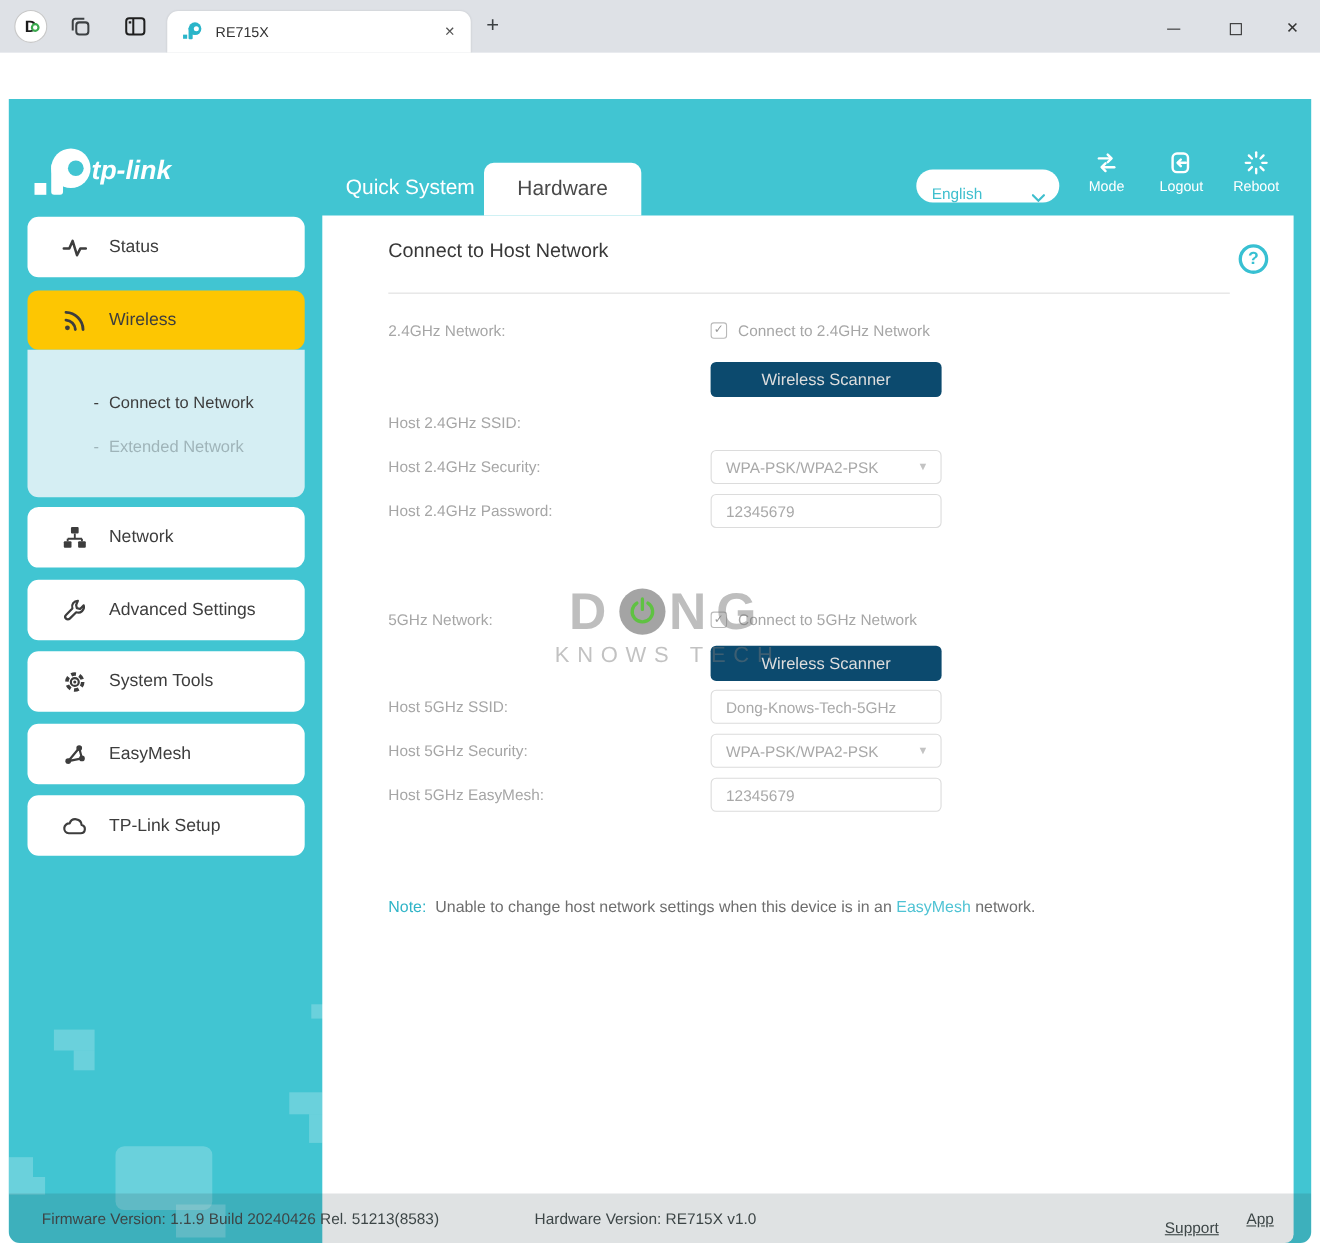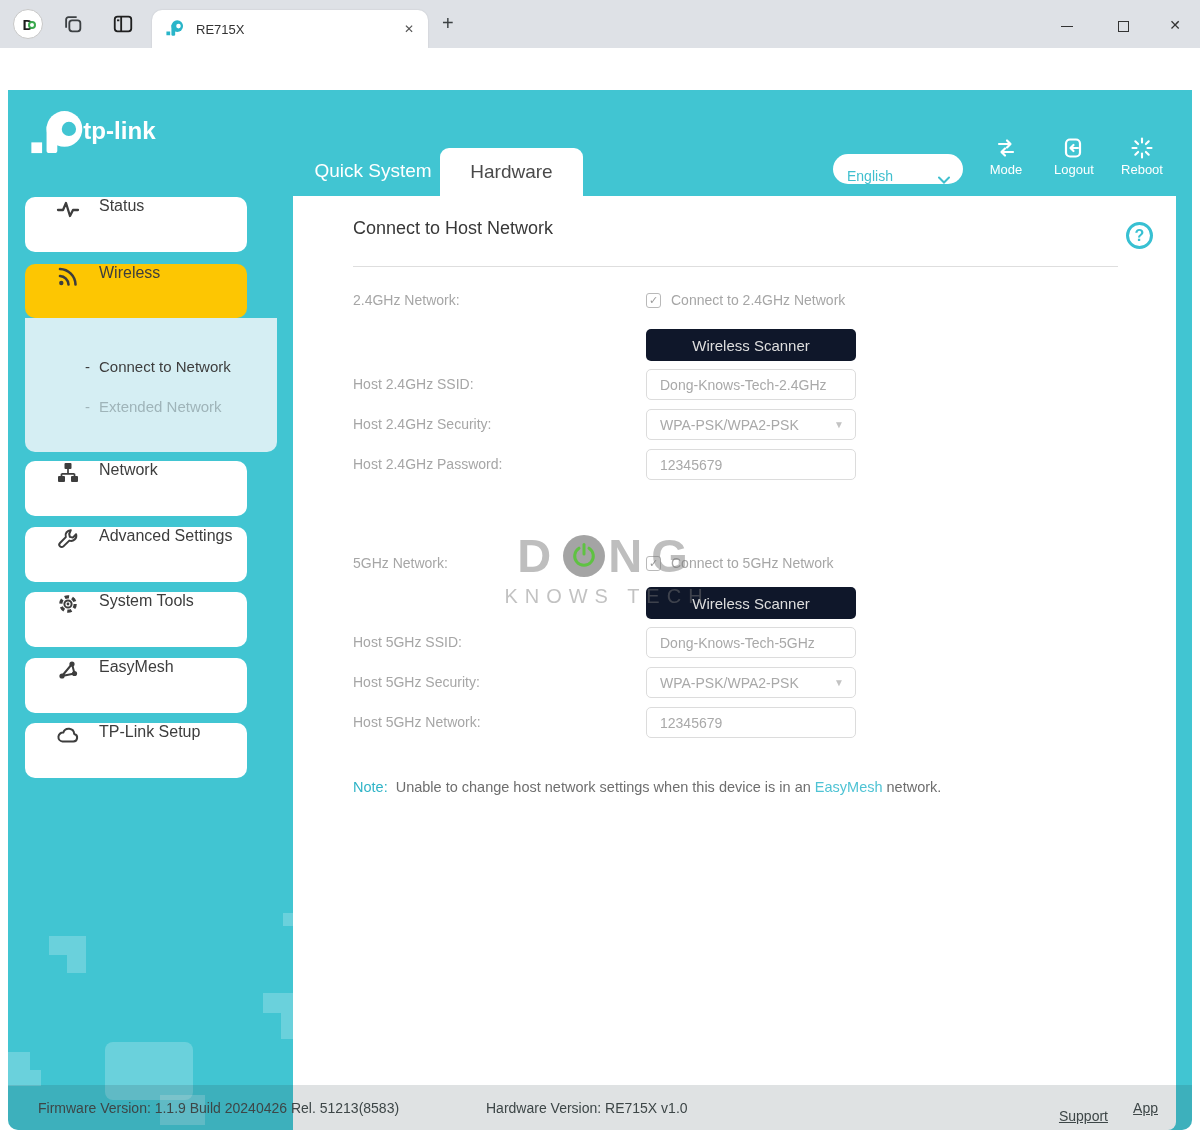--- a/index.html
+++ b/index.html
@@ -35,50 +35,50 @@
   .navdiv { position:absolute; top:58px; left:1047px; color:#d0d4d8; font-size:16px; }
   .capture { position:absolute; top:60px; left:1066px; width:18px; height:17px; border:1.6px dashed #4a4a4a; border-radius:3px; }
   .capture::after { content:"✕"; position:absolute; left:3.5px; top:1px; font-size:9px; color:#4a4a4a; }
   .moredots { position:absolute; top:56px; left:1118px; font-size:15px; color:#4a4a4a; letter-spacing:1px; }
   .copilot { position:absolute; top:57px; left:1162px; width:22px; height:22px; border-radius:50%; background:conic-gradient(#5a8df5,#41c0ef,#7ede8d,#f6d660,#f48fb1,#b78cf7,#5a8df5); }
 
   
   .app { position:absolute; top:90px; left:8px; width:1184px; height:1040px; background:#41c5d2; border-radius:0 0 10px 10px; overflow:hidden; }
   .deco { position:absolute; background:rgba(255,255,255,.22); }
 
-  .logo { position:absolute; left:18px; top:16px; }
+  .logo { position:absolute; left:18px; top:40px;font-style:italic; }
   .hdr-tab-quick { position:absolute; left:295px; top:62px; width:140px; height:38px; color:#fff; font-size:19px; display:flex; align-items:center; justify-content:center; cursor:default; }
   .hdr-tab-settings { position:absolute; left:432px; top:58px; width:143px; height:48px; background:#fff; border-radius:9px 9px 0 0; color:#4a4a4a; font-size:19px; display:flex; align-items:center; justify-content:center; }
   .lang { position:absolute; left:825px; top:64px; width:130px; height:30px; background:#fff; border-radius:16px; display:flex; align-items:flex-end; font-size:14px; color:#3fbfce; padding:0 14px; }
   .lang svg { position:absolute; right:13px; }
   .hact { position:absolute; top:46px; width:64px; text-align:center; color:#fff; }
   .hact .lbl { font-size:13px; margin-top:2px; }
   .hact svg { display:block; margin:0 auto; }
 
   
-  .sbtn { position:absolute; left:17px; width:222px; height:55px; background:#fff; border-radius:10px; display:flex; font-size:16px; color:#3d3d3d; padding-left:30px; }
+  .sbtn { position:absolute; left:17px; width:252px; height:55px; background:#fff; border-radius:10px; display:flex; align-items:center; font-size:16px; color:#3d3d3d; padding-left:30px; }
   .sbtn .ic { width:26px; display:flex; justify-content:center; margin-right:18px; }
   .sbtn.active { background:#fdc602; }
   .submenu { position:absolute; left:17px; top:228px; width:252px; height:134px; background:#d5eef3; border-radius:0 0 10px 10px; padding-top:28px; }
   .subitem { display:flex; align-items:center; height:40px; padding-left:60px; font-size:15px; color:#3d3d3d; }
   .subitem .dash { margin-right:9px; }
   .subitem.dim { color:#9fb4b9; }
 
   
   .panel { position:absolute; left:285px; top:106px; width:883px; height:934px; background:#fff; border-radius:0 0 8px 0; }
   .ptitle { position:absolute; left:60px; top:22px; font-size:18px; color:#383838; }
   .phr { position:absolute; left:60px; top:70px; width:765px; border-top:1px solid #dedede; }
   .help { position:absolute; left:833px; top:26px; width:27px; height:27px; border:3px solid #38c0d2; border-radius:50%; color:#38c0d2; font-weight:bold; font-size:16px; text-align:center; line-height:22px; }
   .flabel { position:absolute; left:60px; font-size:14px; color:#a6a6a6; line-height:31px; }
   .chkrow { position:absolute; left:353px; display:flex; align-items:center; gap:10px; font-size:14px; color:#a6a6a6; height:20px; }
   .chkbox { width:15px; height:15px; border:1px solid #b9b9b9; border-radius:3px; font-size:11px; color:#9a9a9a; text-align:center; line-height:13px; background:#fff; }
-  .scanbtn { position:absolute; left:353px; width:210px; height:32px; background:#0f172a; border-radius:5px; color:#dedede; font-size:15px; display:flex; align-items:center; justify-content:center; }
+  .scanbtn { position:absolute; left:353px; width:210px; height:32px; background:#0c4a6e; border-radius:5px; color:#dedede; font-size:15px; display:flex; align-items:center; justify-content:center; }
   .ctl { position:absolute; left:353px; width:210px; height:31px; border:1px solid #dcdcdc; border-radius:5px; background:#fff; font-size:14px; color:#a9a9a9; display:flex; align-items:center; padding:0 13px; }
   .ctl .tri { position:absolute; right:11px; font-size:10px; color:#c3c3c3; }
-  .noterow { position:absolute; left:60px; top:583px; font-size:14.5px; }
+  .noterow { position:absolute; left:60px; top:621px; font-size:14.5px; }
   .noterow .np { color:#2fb4c7; margin-right:8px; }
   .noterow .nt { color:#6e6e6e; }
   .noterow .nl { color:#4fc3d4; }
 
   
   .wmark { position:absolute; left:494px; top:438px; width:210px; text-align:center; z-index:40; pointer-events:none; }
   .wmark .l1 { display:flex; align-items:center; justify-content:center; font-size:47px; font-weight:bold; letter-spacing:9px; color:rgba(120,120,120,.48); }
   .wmark .l2 { font-size:20px; letter-spacing:7px; color:rgba(120,120,120,.45); margin-top:2px; }
   .pwr { width:42px; height:42px; border-radius:50%; background:rgba(90,90,90,.55); display:flex; align-items:center; justify-content:center; margin:0 3px; }
 
@@ -311,21 +311,20 @@
       <div class="help">?</div>
 
       <div class="flabel" style="top:89px;">2.4GHz Network:</div>
       <div class="chkrow" style="top:94px;">
         <span class="chkbox">✓</span>
         <span>Connect to 2.4GHz Network</span>
       </div>
       <div class="scanbtn" style="top:133px;">Wireless Scanner</div>
 
       <div class="flabel" style="top:173px;">Host 2.4GHz SSID:</div>
-      <div class="ctl" style="top:173px;">Dong-Knows-Tech-2.4GHz</div>
 
       <div class="flabel" style="top:213px;">Host 2.4GHz Security:</div>
       <div class="ctl" style="top:213px;">
         <span>WPA-PSK/WPA2-PSK</span>
         <span class="tri">▼</span>
       </div>
 
       <div class="flabel" style="top:253px;">Host 2.4GHz Password:</div>
       <div class="ctl" style="top:253px;">12345679</div>
 
@@ -338,21 +337,21 @@
 
       <div class="flabel" style="top:431px;">Host 5GHz SSID:</div>
       <div class="ctl" style="top:431px;">Dong-Knows-Tech-5GHz</div>
 
       <div class="flabel" style="top:471px;">Host 5GHz Security:</div>
       <div class="ctl" style="top:471px;">
         <span>WPA-PSK/WPA2-PSK</span>
         <span class="tri">▼</span>
       </div>
 
-      <div class="flabel" style="top:511px;">Host 5GHz Network:</div>
+      <div class="flabel" style="top:511px;">Host 5GHz EasyMesh:</div>
       <div class="ctl" style="top:511px;">12345679</div>
 
       <div class="noterow">
         <span class="np">Note:</span><span class="nt">Unable to change host network settings when this device is in an </span><span class="nl">EasyMesh</span><span class="nt"> network.</span>
       </div>
     </div>
 
     <div class="wmark">
       <div class="l1">
         <span>D</span>

